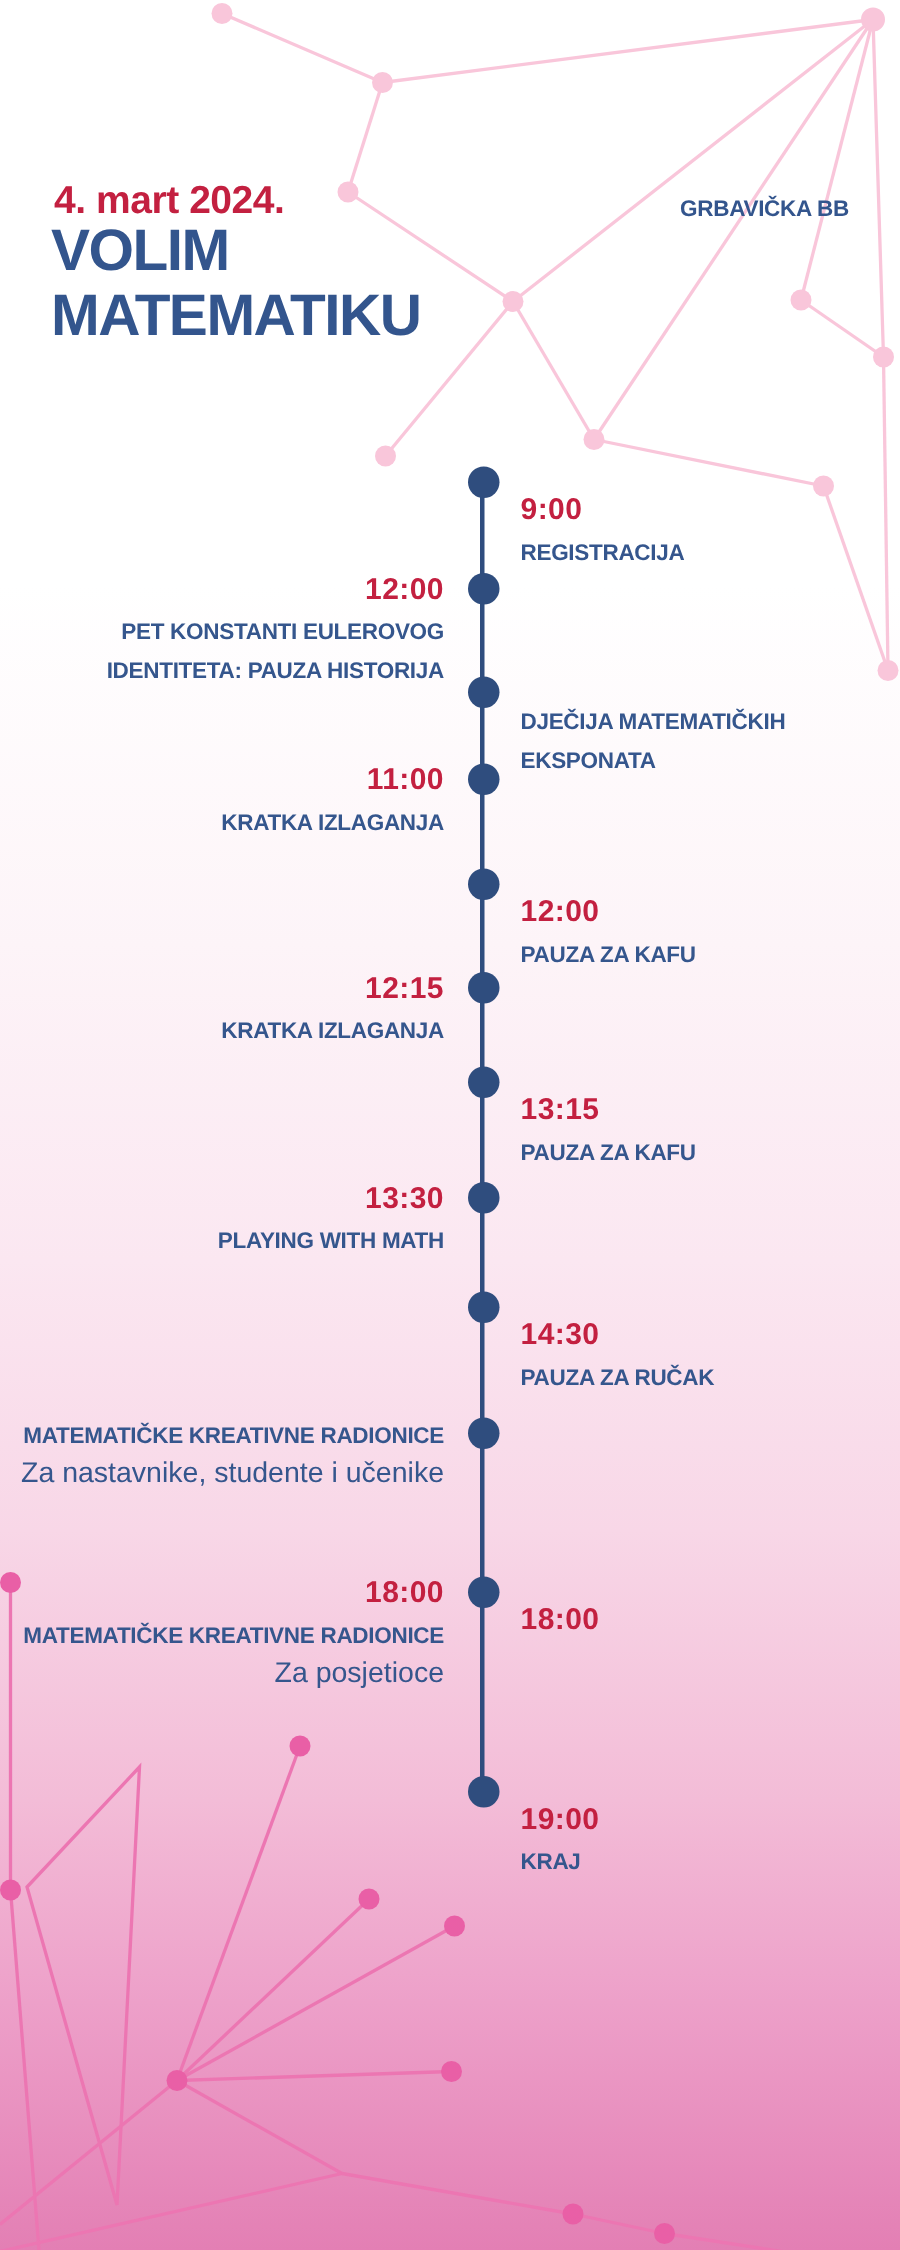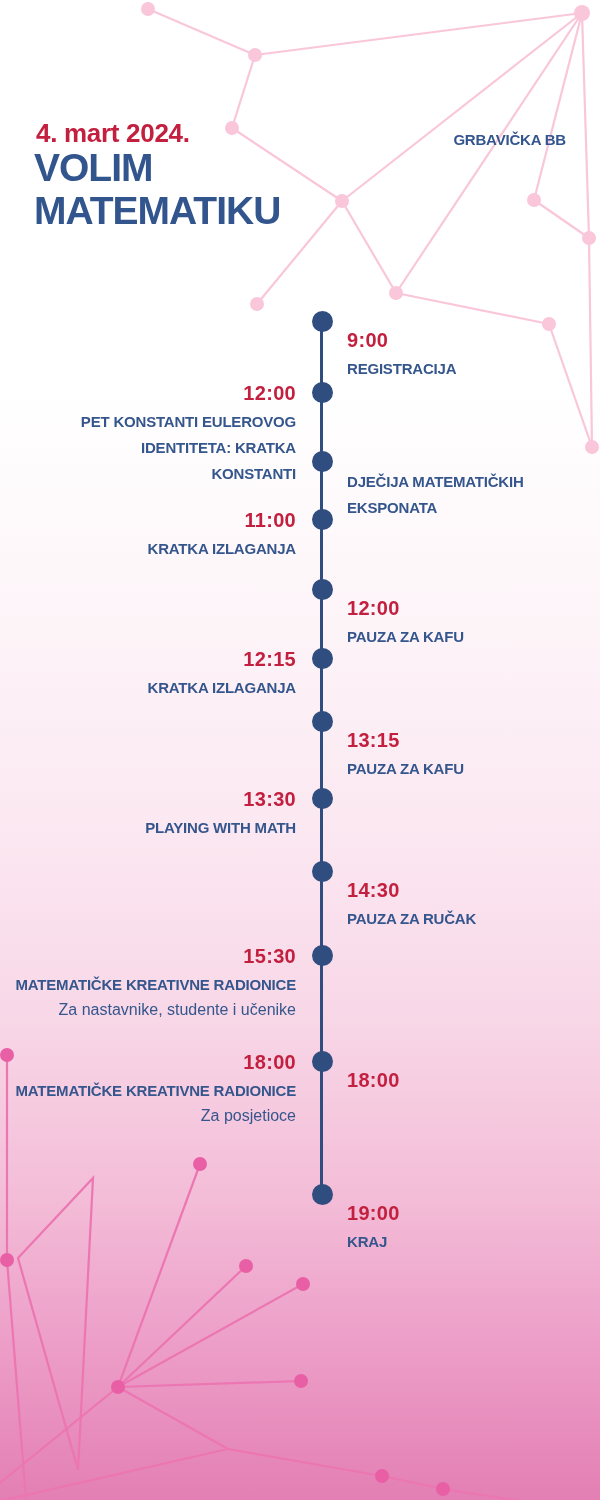--- a/index.html
+++ b/index.html
@@ -23,21 +23,21 @@
   .venue{position:absolute;right:34px;top:126px;text-align:right;font-size:15px;
     font-weight:800;color:#33558d;line-height:27px;letter-spacing:-0.2px;}
 
   .tl-line{position:absolute;left:320px;top:322px;width:3px;height:866px;background:#2f4d7e;}
   .dot{position:absolute;left:312px;width:21px;height:21px;border-radius:50%;background:#2f4d7e;}
 
   .event{position:absolute;}
   .event .time{font-size:20px;font-weight:800;color:#c32040;line-height:22px;
     margin-bottom:5px;letter-spacing:0.3px;}
   .event .label{font-size:15px;font-weight:800;color:#35568d;line-height:26px;letter-spacing:-0.2px;}
-  .event .subtitle{font-size:16px;font-weight:500;color:#35568d;line-height:24px;}
+  .event .subtitle{font-size:19px;font-weight:500;color:#35568d;line-height:24px;}
   .event.right{left:347px;max-width:218px;text-align:left;margin-top:18px;}
   .event.left{right:304px;max-width:300px;text-align:right;}
   .event.left.narrow{max-width:240px;}
 </style>
 </head>
 <body>
 
 <div class="poster">
 
   <svg class="net top-net" width="600" height="1500" viewBox="0 0 600 1500">
@@ -116,21 +116,21 @@
   <div class="dot" style="top:1051px"></div>
   <div class="dot" style="top:1184px"></div>
 
   <div class="event right" style="top:311px">
     <div class="time">9:00</div>
     <div class="label">REGISTRACIJA</div>
   </div>
 
   <div class="event left narrow" style="top:382px">
     <div class="time">12:00</div>
-    <div class="label">PET KONSTANTI EULEROVOG IDENTITETA: KRATKA KONSTANTI</div>
+    <div class="label">PET KONSTANTI EULEROVOG IDENTITETA: PAUZA HISTORIJA</div>
   </div>
 
   <div class="event right" style="top:451px">
     <div class="label">DJEČIJA MATEMATIČKIH EKSPONATA</div>
   </div>
 
   <div class="event left" style="top:509px">
     <div class="time">11:00</div>
     <div class="label">KRATKA IZLAGANJA</div>
   </div>
@@ -154,21 +154,20 @@
     <div class="time">13:30</div>
     <div class="label">PLAYING WITH MATH</div>
   </div>
 
   <div class="event right" style="top:861px">
     <div class="time">14:30</div>
     <div class="label">PAUZA ZA RUČAK</div>
   </div>
 
   <div class="event left" style="top:945px">
-    <div class="time">15:30</div>
     <div class="label">MATEMATIČKE KREATIVNE RADIONICE</div>
     <div class="subtitle">Za nastavnike, studente i učenike</div>
   </div>
 
   <div class="event left" style="top:1051px">
     <div class="time">18:00</div>
     <div class="label">MATEMATIČKE KREATIVNE RADIONICE</div>
     <div class="subtitle">Za posjetioce</div>
   </div>
 

